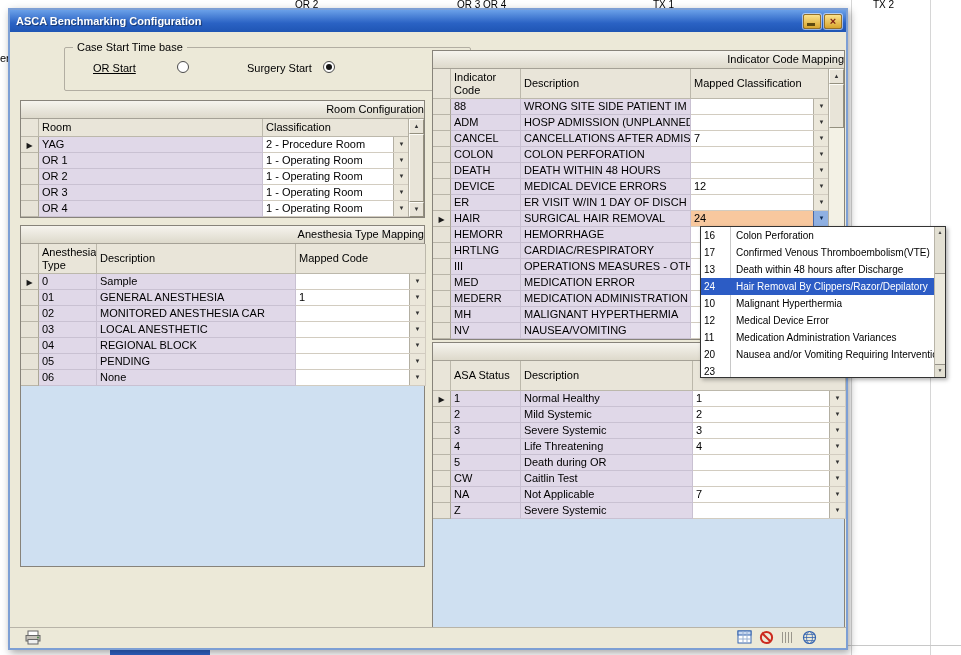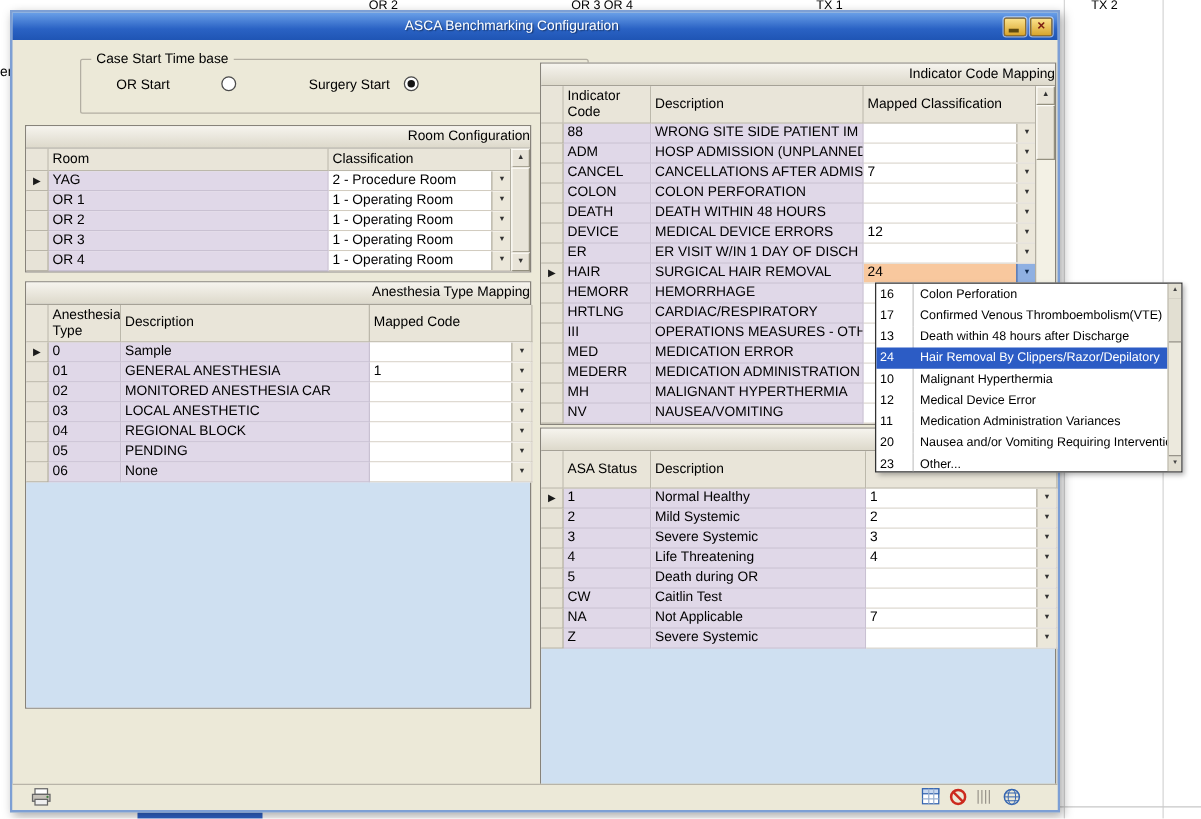--- a/index.html
+++ b/index.html
@@ -11,34 +11,34 @@
   .vline{position:absolute;top:0;bottom:0;width:1px;background:#d6d6d6;}
   .hline{position:absolute;height:1px;background:#c8c8c8;}
   .bseg{position:absolute;left:110px;top:648px;width:100px;height:7px;background:#2f63c8;}
   .enlbl{position:absolute;left:0;top:52px;font-size:11px;}
 
   
   .dialog{position:absolute;left:8px;top:8px;width:840px;height:642px;background:#ece9d8;
           border:2px solid #7d9fd4;box-sizing:border-box;box-shadow:2px 3px 8px rgba(0,0,0,.35);}
   .titlebar{position:absolute;left:0;top:0;right:0;height:22px;display:flex;align-items:center;
             background:linear-gradient(#6aa0e8,#2a62c4 60%,#1f55b4);}
-  .title{flex:1;color:#fff;font-weight:normal;font-size:11px;padding-left:6px;
-         text-shadow:1px 1px 1px rgba(0,0,0,.45);white-space:nowrap;overflow:hidden;text-align:center;}
+  .title{flex:1;color:#fff;font-weight:bold;font-size:11px;padding-left:6px;
+         text-shadow:1px 1px 1px rgba(0,0,0,.45);white-space:nowrap;overflow:hidden;}
   .tbtns{display:flex;gap:3px;padding-right:4px;}
   .tbtn{width:18px;height:15px;border-radius:2px;border:1px solid #93702a;box-sizing:border-box;
         background:linear-gradient(#fbe28c,#d9a62e);position:relative;box-shadow:0 0 0 1px rgba(255,255,255,.55);}
   .minbar{position:absolute;left:3px;bottom:2px;width:8px;height:3px;background:#5f4a10;}
   .tbtn.close{text-align:center;font-size:11px;font-weight:bold;color:#7c1d12;line-height:13px;}
 
   
   .groupbox{position:absolute;border:1px solid #b2aea2;border-radius:2px;background:#ece9d8;}
   .p-case{left:10px;top:37px;width:405px;height:42px;margin-left:44px;}
   .legend{position:absolute;top:-7px;left:8px;background:#ece9d8;padding:0 4px;font-size:11px;}
   .rlabel{position:absolute;top:14px;font-size:11px;white-space:nowrap;}
-  .rl1{left:28px;} .rl2{left:182px;}
+  .rl1{left:28px;text-decoration:underline;} .rl2{left:182px;}
   .radio{position:absolute;top:13px;width:12px;height:12px;border:1px solid #4a4a4a;border-radius:50%;
          background:#fff;box-sizing:border-box;}
   .ra1{left:112px;} .ra2{left:258px;}
   .rdot{position:absolute;left:2px;top:2px;width:6px;height:6px;border-radius:50%;background:#141414;}
 
   
   .table-panel{position:absolute;background:#fff;border:1px solid #87837a;box-sizing:border-box;}
   .p-room{left:10px;top:90px;width:405px;height:118px;}
   .p-anes{left:10px;top:215px;width:405px;height:342px;}
   .p-ind {left:422px;top:40px;width:413px;height:290px;}
@@ -560,21 +560,20 @@
           <div class="dditem">
             <span class="ddcode">11</span>
             <span class="ddlabel">Medication Administration Variances</span>
           </div>
           <div class="dditem">
             <span class="ddcode">20</span>
             <span class="ddlabel">Nausea and/or Vomiting Requiring Intervention</span>
           </div>
           <div class="dditem">
             <span class="ddcode">23</span>
-            <span class="ddlabel">Other...</span>
           </div>
         </div>
       <div class="ddscroll">
         <div class="ddbtn">▲</div>
         <div class="ddthumb"></div>
         <div class="ddbtn ddown">▼</div>
       </div>
     </div>
 
     <div class="bottombar">

